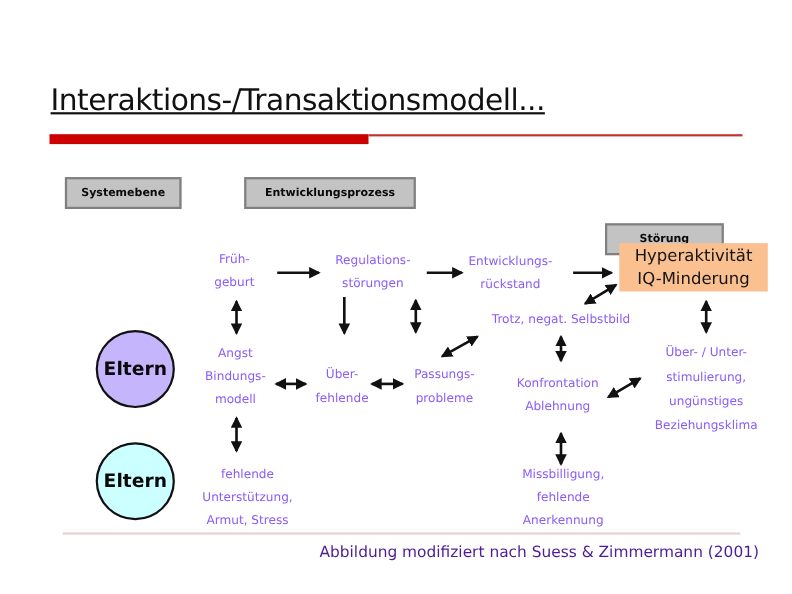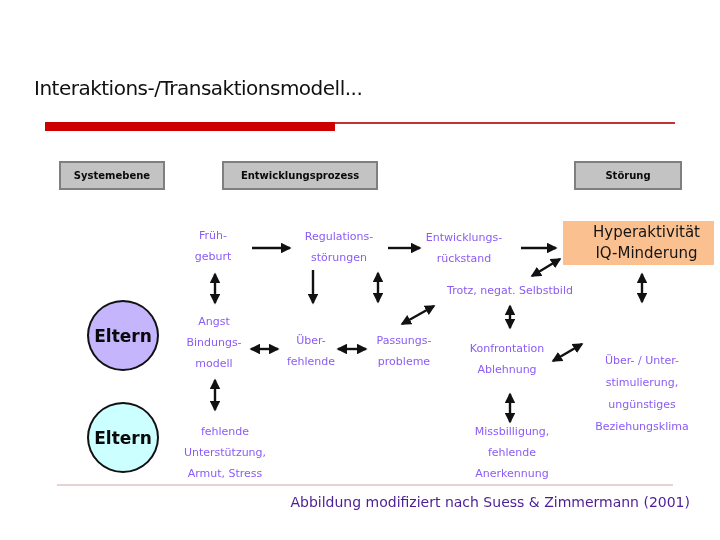--- a/index.html
+++ b/index.html
@@ -1,51 +1,51 @@
 <!DOCTYPE html>
 <html><head>
 <meta charset="utf-8">
 <style>
   html,body{margin:0;padding:0;background:#ffffff;}
   .slide{
     position:relative;width:720px;height:540px;background:#ffffff;overflow:hidden;
     font-family:"DejaVu Sans","Liberation Sans",sans-serif;color:#151515;
   }
   .title{
-    position:absolute;left:34px;top:76px;margin:0;
-    font-size:20px;font-weight:400;letter-spacing:-0.5px;color:#111;white-space:nowrap;
+    position:absolute;left:46px;top:76px;margin:0;
+    font-size:27px;font-weight:400;letter-spacing:-0.5px;color:#111;white-space:nowrap;text-decoration:underline;
   }
   .bar-thick{position:absolute;left:45px;top:122px;width:290px;height:9px;background:#cc0000;}
   .bar-thin{position:absolute;left:335px;top:122px;width:340px;height:2px;background:#c03333;}
   .hdr{
     position:absolute;top:161px;height:29px;background:#c3c3c3;border:2px solid #7f7f7f;
     display:flex;align-items:center;justify-content:center;
     font-weight:bold;font-size:10px;color:#0a0a0a;box-sizing:border-box;text-align:center;
   }
   .hdr-1{left:59px;width:106px;}
   .hdr-2{left:222px;width:156px;}
-  .hdr-3{left:574px;width:108px;}
+  .hdr-3{left:550px;width:108px;margin-top:42px;}
   .circle{
     position:absolute;width:72px;height:71px;border:2.5px solid #111;border-radius:50%;
     display:flex;align-items:center;justify-content:center;
     font-weight:bold;font-size:17px;color:#0a0a0a;box-sizing:border-box;
   }
   .circle-kind{left:87px;top:216px;background:#f3c512;}
   .circle-eltern{left:87px;top:300px;background:#c4b5fd;}
   .circle-umwelt{left:87px;top:402px;background:#ccffff;}
   .node{
     position:absolute;transform:translate(-50%,-50%);
     text-align:center;white-space:pre-line;
     font-size:11px;line-height:21px;color:#8b5cf6;width:max-content;z-index:2;
   }
-  .node-wide{line-height:22px;margin-top:40px;}
+  .node-wide{line-height:22px;}
   .highlight{
     position:absolute;left:563px;top:221px;width:135px;height:44px;background:#fac090;
     display:flex;align-items:center;justify-content:center;text-align:center;
-    white-space:pre-line;font-size:15px;line-height:21px;color:#151515;z-index:2;padding-left:16px;
+    white-space:pre-line;font-size:15px;line-height:21px;color:#151515;z-index:2;
   }
   .arrows{position:absolute;left:0;top:0;width:720px;height:540px;z-index:1;pointer-events:none;}
   .arrows line{stroke:#111;stroke-width:2.4;}
   .divider{position:absolute;left:57px;top:484px;width:616px;height:2px;background:#e6d2d2;}
   .caption{
     position:absolute;right:30px;top:494px;font-size:14px;color:#4c1d95;white-space:nowrap;
   }
 </style>
 </head>
 <body>

